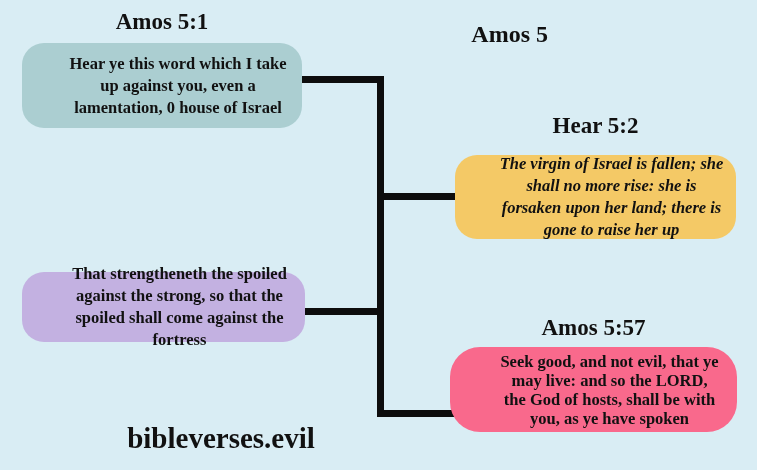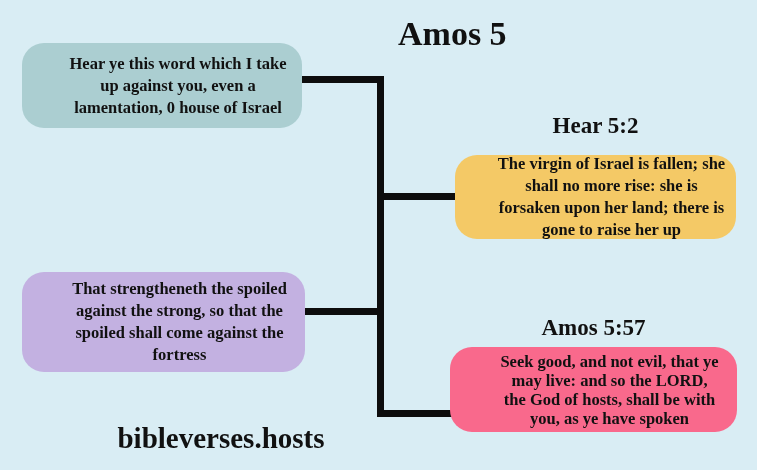--- a/index.html
+++ b/index.html
@@ -12,22 +12,22 @@
     height: 470px;
     overflow: hidden;
     font-family: "Liberation Serif", "DejaVu Serif", serif;
     color: #111111;
   }
   .page-title {
     position: absolute;
     left: 398px;
     top: 14px;
     width: 150px;
-    text-align: left;
-    font-size: 34px;
+    text-align: right;
+    font-size: 24px;
     font-weight: bold;
     line-height: 40px;
     white-space: nowrap;
   }
   .node-label {
     position: absolute;
     text-align: center;
     font-size: 23px;
     font-weight: bold;
     line-height: 28px;
@@ -46,25 +46,25 @@
     box-sizing: border-box;
   }
   .node-box .verse-text {
     display: block;
     width: 100%;
     margin-left: 32px;
   }
   .label-1 { left: 22px;  top: 8px;   width: 280px; }
   .box-1   { left: 22px;  top: 43px;  width: 280px; height: 85px; font-size: 16.5px; line-height: 22px; padding: 0 10px; }
   .label-2 { left: 455px; top: 112px; width: 281px; }
-  .box-2   { left: 455px; top: 155px; width: 281px; height: 84px; font-size: 16.5px; line-height: 22px; padding: 0 10px; }
+  .box-2   { left: 455px; top: 155px; width: 281px; height: 84px; font-size: 16.5px; line-height: 22px; padding: 0 10px; font-style: italic; }
   .label-3 { left: 22px;  top: 240px; width: 283px; }
-  .box-3   { left: 22px;  top: 272px; width: 283px; height: 100px; font-size: 16.5px; line-height: 22px; padding: 0 10px; font-family: Liberation Serif, serif; }
+  .box-3   { left: 22px;  top: 272px; width: 283px; height: 70px; font-size: 16.5px; line-height: 22px; padding: 0 10px; font-family: Liberation Serif, serif; }
   .label-4 { left: 450px; top: 314px; width: 287px; }
-  .box-4   { left: 450px; top: 347px; width: 287px; height: 85px; font-size: 16.5px; line-height: 19px; padding: 0 18px; }
+  .box-4   { left: 450px; top: 347px; width: 287px; height: 85px; font-size: 16.5px; line-height: 19px; padding: 0 18px; border-radius: 30px; }
   .connector {
     position: absolute;
     z-index: 1;
   }
   .conn-trunk        { left: 377px; top: 76px;  width: 7px;  height: 341px; }
   .conn-branch-1     { left: 298px; top: 76px;  width: 86px; height: 7px; }
   .conn-branch-2     { left: 377px; top: 193px; width: 84px; height: 7px; }
   .conn-branch-3     { left: 301px; top: 308px; width: 83px; height: 7px; }
   .conn-branch-4     { left: 377px; top: 410px; width: 79px; height: 7px; }
   .watermark {
@@ -85,33 +85,34 @@
 <div class="canvas" style="background-color: rgb(217, 237, 244);">
 
   <div class="page-title">Amos 5</div>
 
   <div class="connector conn-trunk" style="background-color: rgb(13, 13, 13);"></div>
   <div class="connector conn-branch-1" style="background-color: rgb(13, 13, 13);"></div>
   <div class="connector conn-branch-2" style="background-color: rgb(13, 13, 13);"></div>
   <div class="connector conn-branch-3" style="background-color: rgb(13, 13, 13);"></div>
   <div class="connector conn-branch-4" style="background-color: rgb(13, 13, 13);"></div>
 
+  <div class="node-label label-1">Amos 5:1</div>
   <div class="node-box box-1" style="background-color: rgb(171, 206, 209);">
     <span class="verse-text">Hear ye this word which I take up against you, even a lamentation, 0 house of Israel</span>
   </div>
 
   <div class="node-label label-2">Hear 5:2</div>
   <div class="node-box box-2" style="background-color: rgb(244, 201, 102);">
     <span class="verse-text">The virgin of Israel is fallen; she shall no more rise: she is forsaken upon her land; there is gone to raise her up</span>
   </div>
 
   <div class="node-box box-3" style="background-color: rgb(195, 177, 225);">
     <span class="verse-text">That strengtheneth the spoiled against the strong, so that the spoiled shall come against the fortress</span>
   </div>
 
   <div class="node-label label-4">Amos 5:57</div>
   <div class="node-box box-4" style="background-color: rgb(249, 105, 140);">
     <span class="verse-text">Seek good, and not evil, that ye may live: and so the LORD, the God of hosts, shall be with you, as ye have spoken</span>
   </div>
 
-  <div class="watermark">bibleverses.hosts</div>
+  <div class="watermark">bibleverses.evil</div>
 
 </div>
 
 </body></html>

